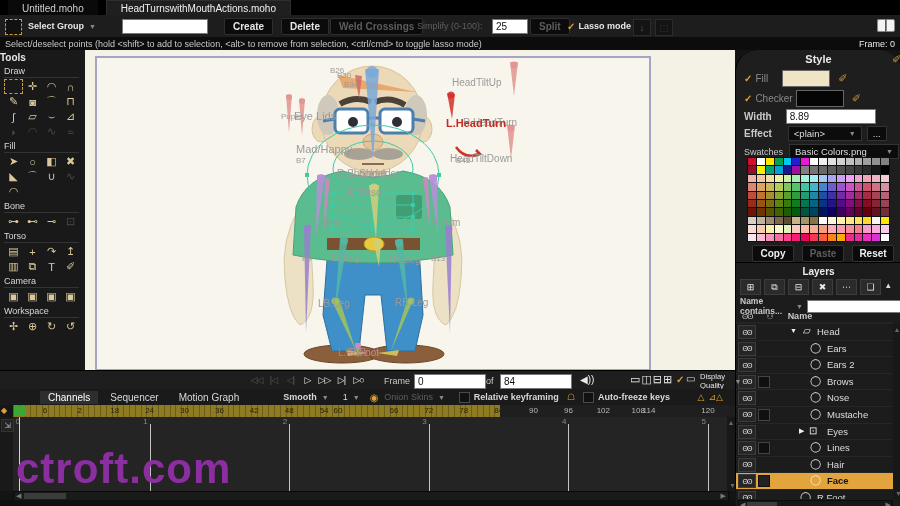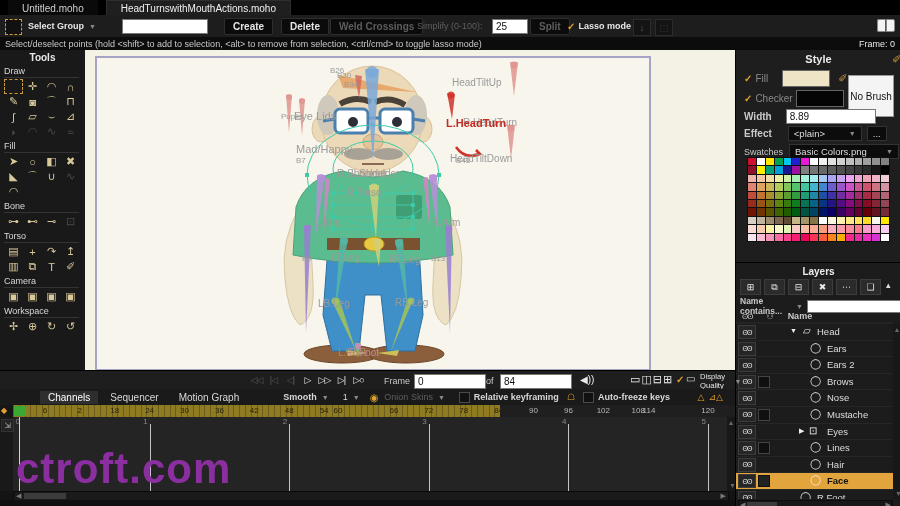--- a/index.html
+++ b/index.html
@@ -25,34 +25,34 @@
   #bookicon i{display:inline-block;width:7px;height:11px;background:#f3f3f3;border:1px solid #888;}
   #bookicon i:first-child{border-right:1px solid #555;border-radius:2px 0 0 2px;}
   #bookicon i:last-child{border-radius:0 2px 2px 0;}
 
   
   #statusbar{left:0;top:37px;width:900px;height:13px;background:#0c0c0c;color:#c9c9c9;font-size:9px;
     display:flex;align-items:center;justify-content:space-between;padding:0 5px;box-sizing:border-box;}
 
   
   #tools{left:0;top:50px;width:85px;height:320px;background:#191919;color:#ddd;}
-  #tools h4{margin:2px 0 1px;text-align:center;font-size:10px;font-weight:bold;color:#e8e8e8;}
+  #tools h4{margin:2px 0 1px;font-size:10px;font-weight:bold;color:#e8e8e8;}
   .toolsec{font-size:9px;color:#d8d8d8;padding:1px 0 0 4px;}
   .toolrow{display:flex;}
   .tool{width:19px;height:15px;display:flex;align-items:center;justify-content:center;font-size:11px;color:#d8c89a;}
   .tool.dim2{color:#4a4a42;}
   .tool.sel{border:1px dashed #cf9a3a;box-sizing:border-box;color:#e8e8e8;}
 
   
   #canvas{left:85px;top:50px;width:650px;height:320px;background:#f4f1e5;overflow:hidden;}
   #canvasFrame{left:10px;top:6px;width:552px;height:311px;border:2px solid #a6a4c6;background:#f8f6ec;}
   .clabel{position:absolute;color:#9a9a9a;font-size:10px;white-space:nowrap;}
 
   
-  #rightcol{left:735px;top:50px;width:165px;height:456px;background:#1e1e1e;border-left:1px solid #000;}
+  #rightcol{left:735px;top:50px;width:165px;height:456px;background:#1e1e1e;border-left:1px solid #000;border-radius:22px;}
   .ptitle{text-align:center;font-size:11px;color:#ececec;padding-top:3px;font-weight:bold;}
   .srow{position:absolute;left:0;width:165px;display:flex;align-items:center;font-size:10px;color:#c9c9c9;}
   .swatch{width:46px;height:15px;border:1px solid #666;}
   .eyedrop{color:#cf9a3a;font-size:11px;margin-left:8px;}
   #nobrush{position:absolute;left:112px;top:25px;width:44px;height:40px;background:#f4f4f4;color:#111;
     font-size:10px;display:flex;align-items:center;justify-content:center;text-align:center;border:1px solid #999;}
   .mini{background:#0c0c0c;border:1px solid #333;color:#ddd;height:13px;display:flex;align-items:center;padding:0 5px;font-size:9.5px;}
   #palette{position:absolute;left:11px;top:107px;width:143px;height:85px;background:#101010;
     display:grid;grid-template-columns:repeat(16,1fr);grid-auto-rows:1fr;gap:1px;padding:1px;box-sizing:border-box;}
   #palette div{width:100%;height:100%;}
@@ -375,21 +375,20 @@
         <span style="color:#8a8a8a;">Fill</span>
         <span class="swatch" style="margin-left: 14px; background: rgb(239, 228, 198);" id="fillSwatch"></span>
         <span class="eyedrop">✐</span>
       </div>
       <div class="srow" style="top:40px;">
         <span class="check" style="margin-left:8px;">✓</span>
         <span style="color:#8a8a8a;">Checker</span>
         <span class="swatch" style="margin-left: 3px; background: rgb(5, 5, 5);" id="strokeSwatch"></span>
         <span class="eyedrop">✐</span>
       </div>
-      <div id="nobrush">No Brush</div>
       <div class="srow" style="top:59px;">
         <span style="margin-left:8px;font-weight:bold;">Width</span>
         <input class="tinput" style="margin-left: 14px; width: 82px;" value="8.89">
       </div>
       <div class="srow" style="top:76px;">
         <span style="margin-left:8px;font-weight:bold;">Effect</span>
         <span class="mini" style="margin-left:16px;width:62px;justify-content:space-between;">
           <span>&lt;plain&gt;</span>
             <span class="ddarrow">▼</span>
         </span>
@@ -557,20 +556,25 @@
           <div style="background: rgb(248, 52, 84);"></div>
           <div style="background: rgb(248, 92, 60);"></div>
           <div style="background: rgb(248, 132, 28);"></div>
           <div style="background: rgb(248, 172, 4);"></div>
           <div style="background: rgb(240, 40, 140);"></div>
           <div style="background: rgb(232, 44, 164);"></div>
           <div style="background: rgb(232, 48, 188);"></div>
           <div style="background: rgb(216, 52, 212);"></div>
           <div style="background: rgb(255, 255, 255);"></div>
         </div>
+      <div class="srow" style="top:195px;">
+        <span class="pbtn" style="margin-left:16px;width:40px;">Copy</span>
+        <span class="pbtn dimtxt" style="margin-left:8px;width:40px;color:#5d5d5d;">Paste</span>
+        <span class="pbtn" style="margin-left:8px;width:40px;">Reset</span>
+      </div>
       <div class="srow" style="top:202px;margin-top:11px;font-size:9px;">
         <span class="cbempty" style="margin-left:8px;"></span>
         <span>Advanced</span>
         <span class="check" style="margin-left:10px;">✓</span>
         <span style="font-weight:bold;">Checker selection</span>
       </div>
     </div>
 
     <div id="layers">
       <div class="ptitle" style="font-size:10px;">Layers</div>

